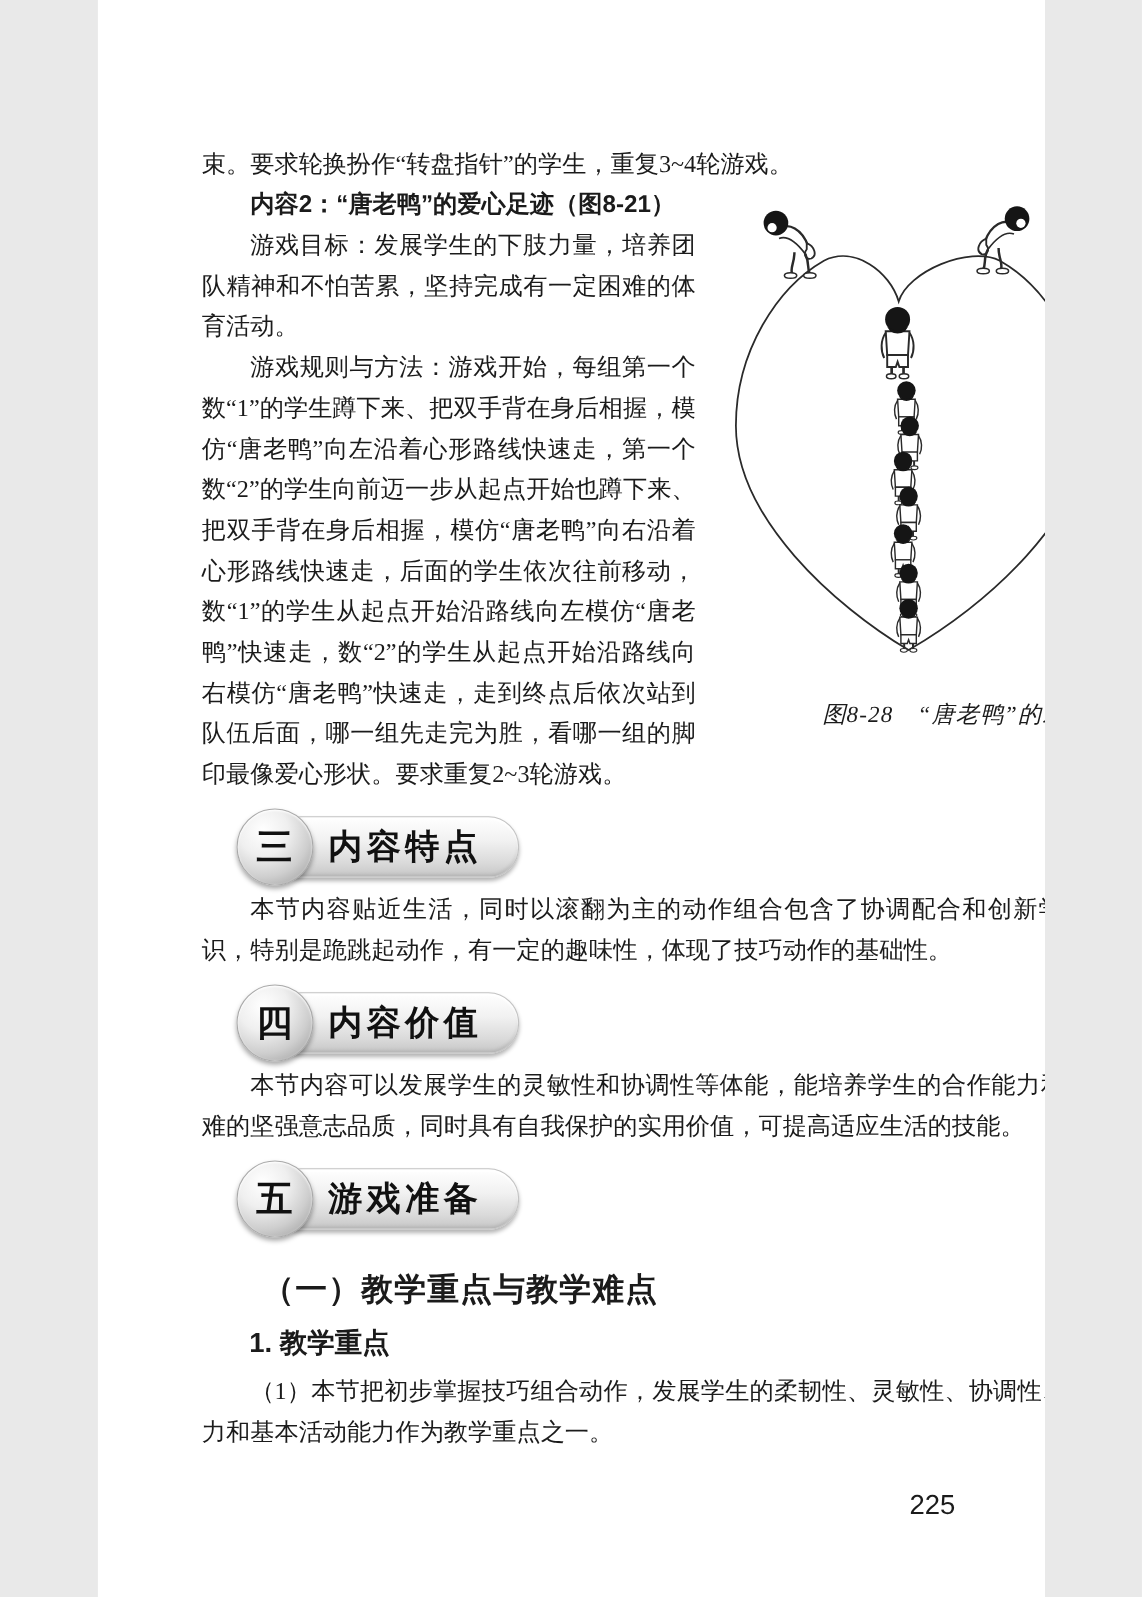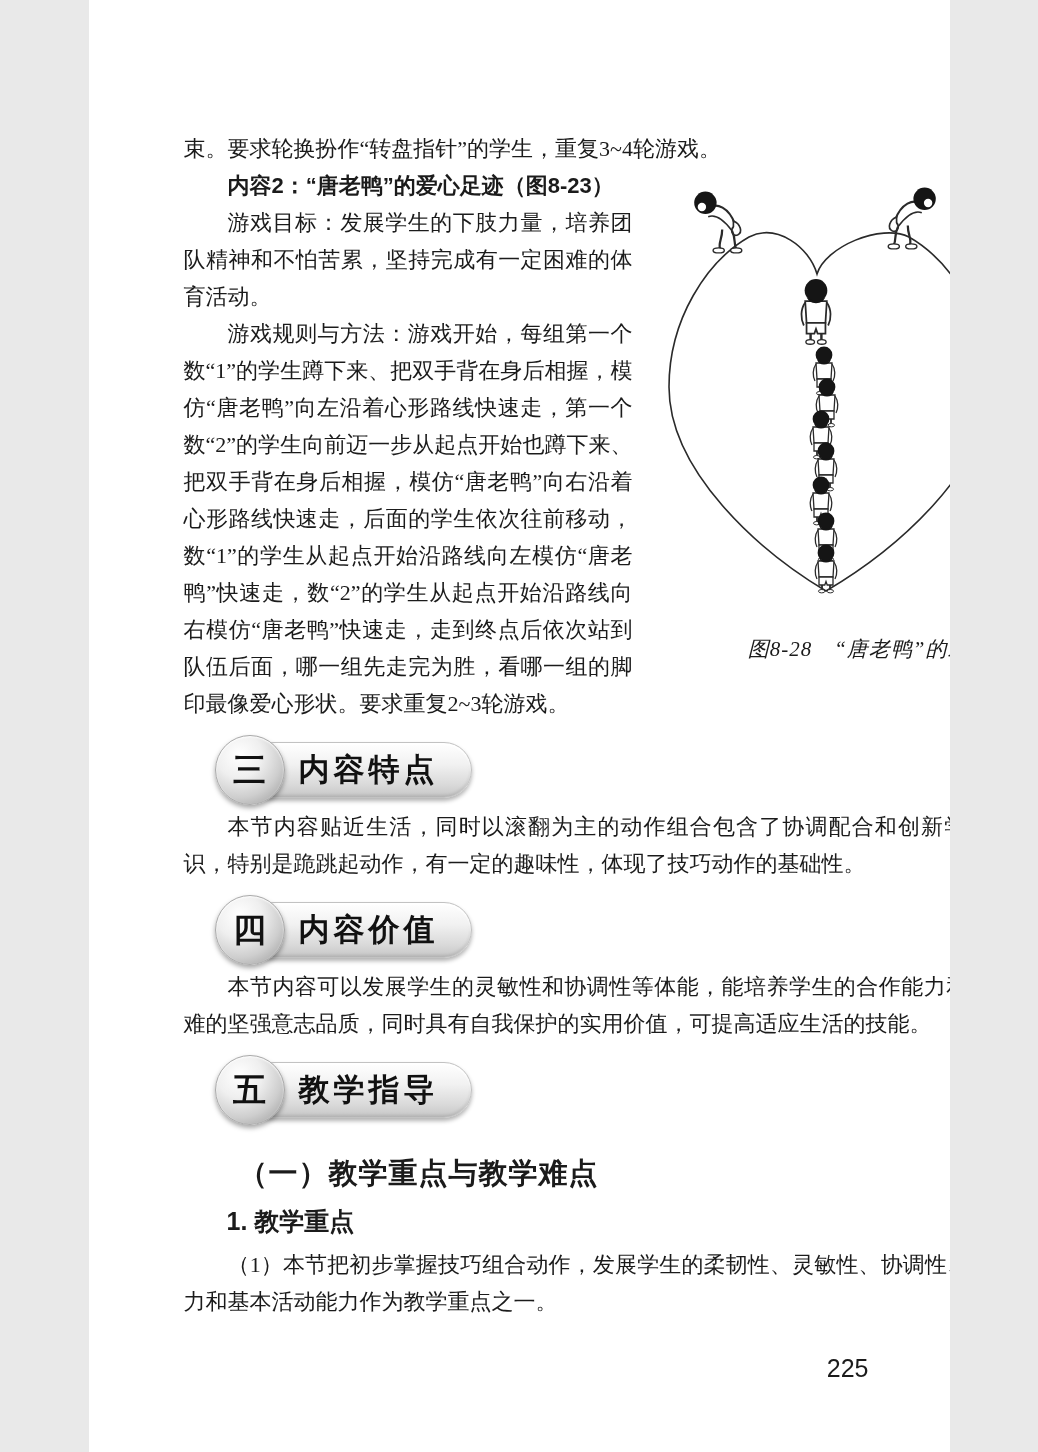--- a/index.html
+++ b/index.html
@@ -158,39 +158,39 @@
         <use href="#kid-stand" transform="translate(168,244)"></use>
         <use href="#kid-stand" transform="translate(162,276)"></use>
         <use href="#kid-stand" transform="translate(167,308)"></use>
         <use href="#kid-stand" transform="translate(162,342)"></use>
         <use href="#kid-stand" transform="translate(167,378)"></use>
         <use href="#kid-stand" transform="translate(167,410)"></use>
       </svg>
       <figcaption>图8-28　“唐老鸭”的爱心足迹</figcaption>
     </figure>
 
-    <p class="bold-head">内容2：“唐老鸭”的爱心足迹（图8-23）</p>
+    <p class="bold-head">内容2：“唐老鸭”的爱心足迹（图8-21）</p>
     <p class="para">游戏目标：发展学生的下肢力量，培养团队精神和不怕苦累，坚持完成有一定困难的体育活动。</p>
     <p class="para">游戏规则与方法：游戏开始，每组第一个数“1”的学生蹲下来、把双手背在身后相握，模仿“唐老鸭”向左沿着心形路线快速走，第一个数“2”的学生向前迈一步从起点开始也蹲下来、把双手背在身后相握，模仿“唐老鸭”向右沿着心形路线快速走，后面的学生依次往前移动，数“1”的学生从起点开始沿路线向左模仿“唐老鸭”快速走，数“2”的学生从起点开始沿路线向右模仿“唐老鸭”快速走，走到终点后依次站到队伍后面，哪一组先走完为胜，看哪一组的脚印最像爱心形状。要求重复2~3轮游戏。</p>
 
     <div class="section-badge">
       <span class="badge-circle"><span class="badge-num">三</span></span>
       <span class="badge-title">内容特点</span>
     </div>
     <p class="para">本节内容贴近生活，同时以滚翻为主的动作组合包含了协调配合和创新学习的意识，特别是跪跳起动作，有一定的趣味性，体现了技巧动作的基础性。</p>
 
     <div class="section-badge">
       <span class="badge-circle"><span class="badge-num">四</span></span>
       <span class="badge-title">内容价值</span>
     </div>
     <p class="para">本节内容可以发展学生的灵敏性和协调性等体能，能培养学生的合作能力和克服困难的坚强意志品质，同时具有自我保护的实用价值，可提高适应生活的技能。</p>
 
     <div class="section-badge">
       <span class="badge-circle"><span class="badge-num">五</span></span>
-      <span class="badge-title">教学指导</span>
+      <span class="badge-title">游戏准备</span>
     </div>
 
     <h3 class="sub-heading">（一）教学重点与教学难点</h3>
     <h4 class="point-heading">1. 教学重点</h4>
     <p class="para">（1）本节把初步掌握技巧组合动作，发展学生的柔韧性、灵敏性、协调性、平衡能力和基本活动能力作为教学重点之一。</p>
 
   </div>
 
   <div class="page-number">225</div>
 </div>

